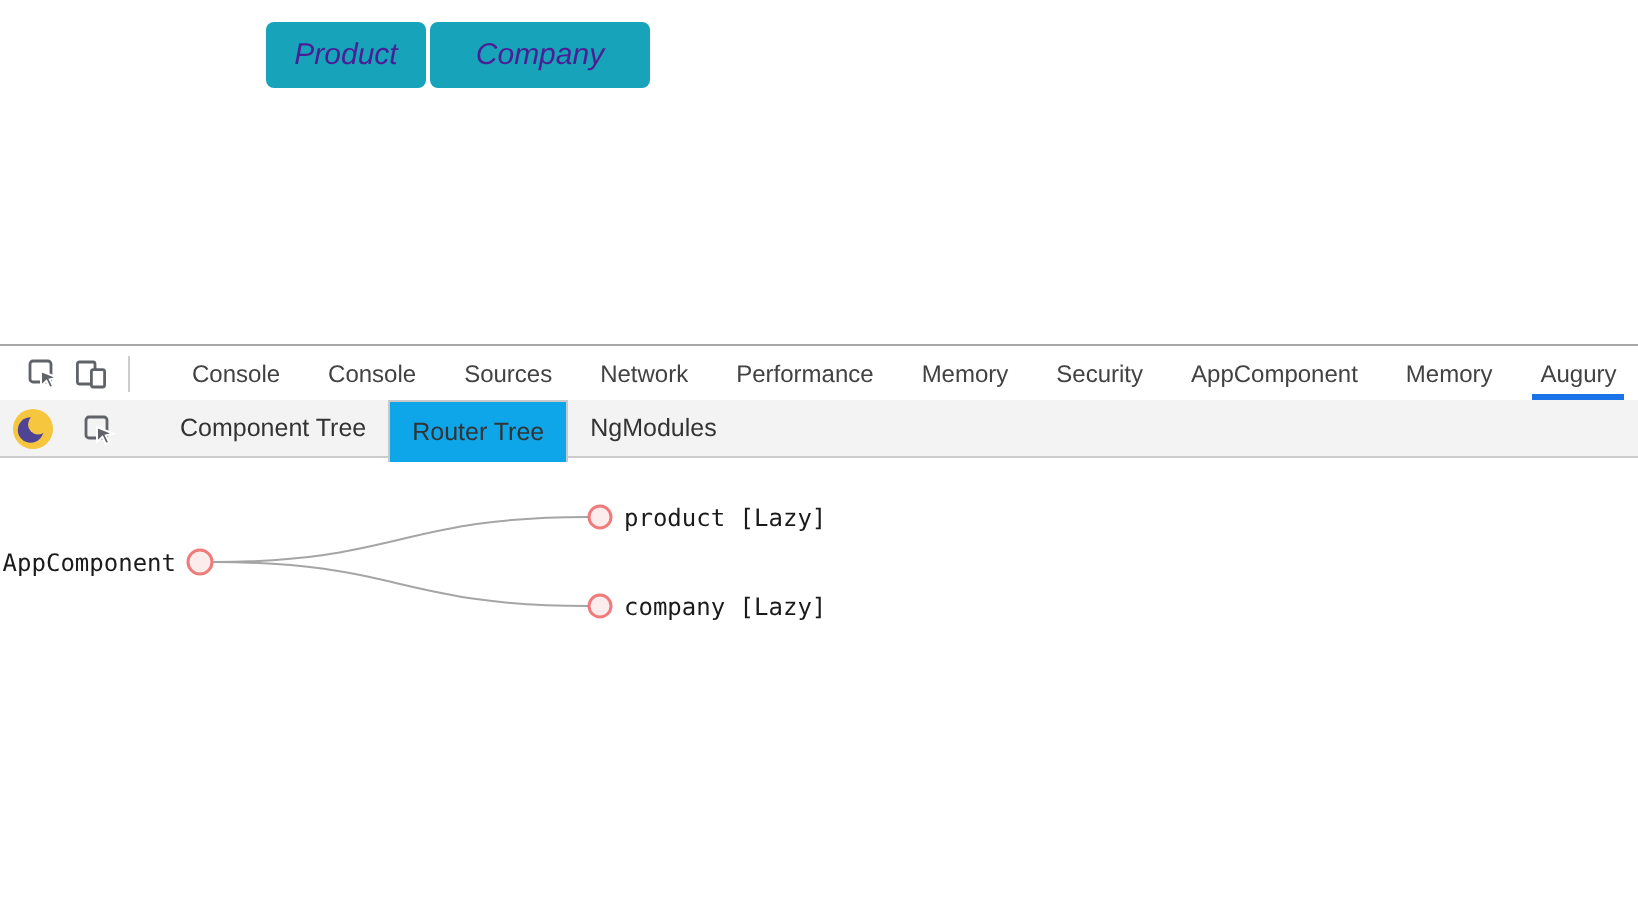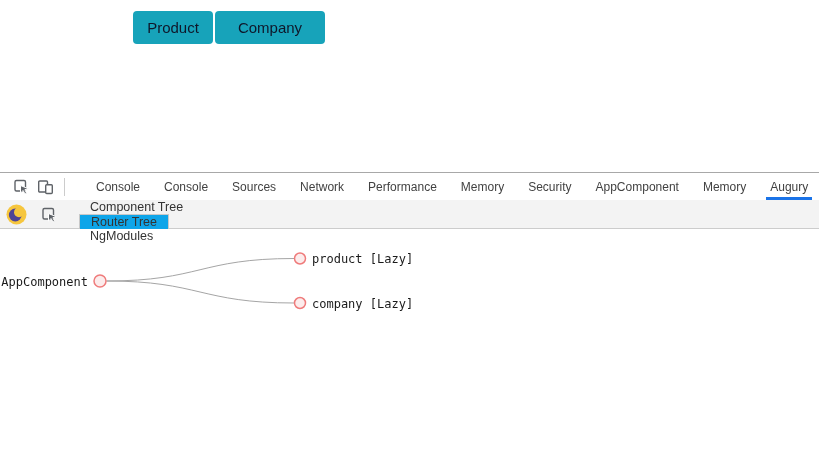--- a/index.html
+++ b/index.html
@@ -10,23 +10,24 @@
     position: relative;
     overflow: hidden;
   }
 
   
   .page-area { position: relative; height: 172px; background: #fff; }
   .btn {
     position: absolute; top: 11px; height: 33px;
     border: none; border-radius: 4px;
     background: var(--accent, #17a3ba);
-    color: #0f172a; font-size: 15px;
+    color: #4c1d95; font-size: 15px;
     font-family: "Liberation Sans", sans-serif;
     cursor: pointer;
+    font-style: italic;
   }
   .btn-product { left: 133px; width: 80px; }
   .btn-company { left: 215px; width: 110px; }
 
   
   .devtools {
     position: absolute; top: 172px; left: 0; right: 0; bottom: 0;
     border-top: 1px solid #a8a8a8;
     display: flex; flex-direction: column;
     background: #fff;
@@ -61,21 +62,21 @@
 
   
   .aug-toolbar {
     height: 28px; background: #f3f3f3;
     display: flex; align-items: stretch;
     position: relative; z-index: 1;
     flex: none;
   }
   .aug-hairline { height: 1px; background: #cccccc; flex: none; }
   .aug-icons { display: flex; align-items: center; gap: 13px; padding: 0 9px 0 6px; }
-  .aug-tabs { display: flex; margin-left: 12px; flex-direction: column; }
+  .aug-tabs { display: flex; margin-left: 12px; }
   .aug-tab {
     display: flex; align-items: center;
     padding: 0 11px;
     font-size: 12.5px; color: #333333;
     cursor: pointer; white-space: nowrap;
   }
   .aug-tab.active {
     background: #0ea5e9;
     border: 1px solid #c8c8c8; border-bottom: none;
     align-self: flex-start;

